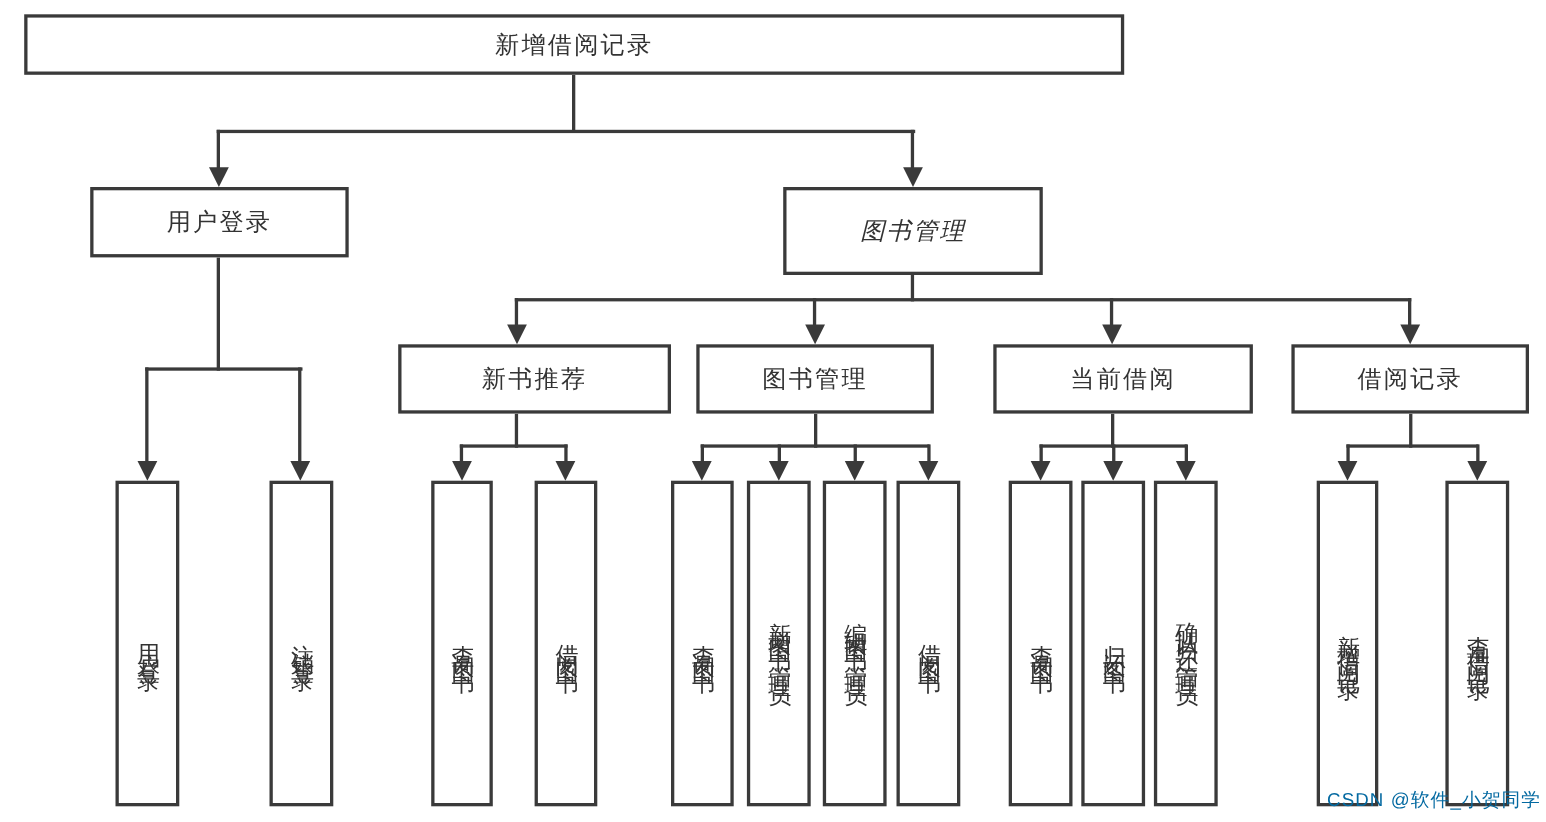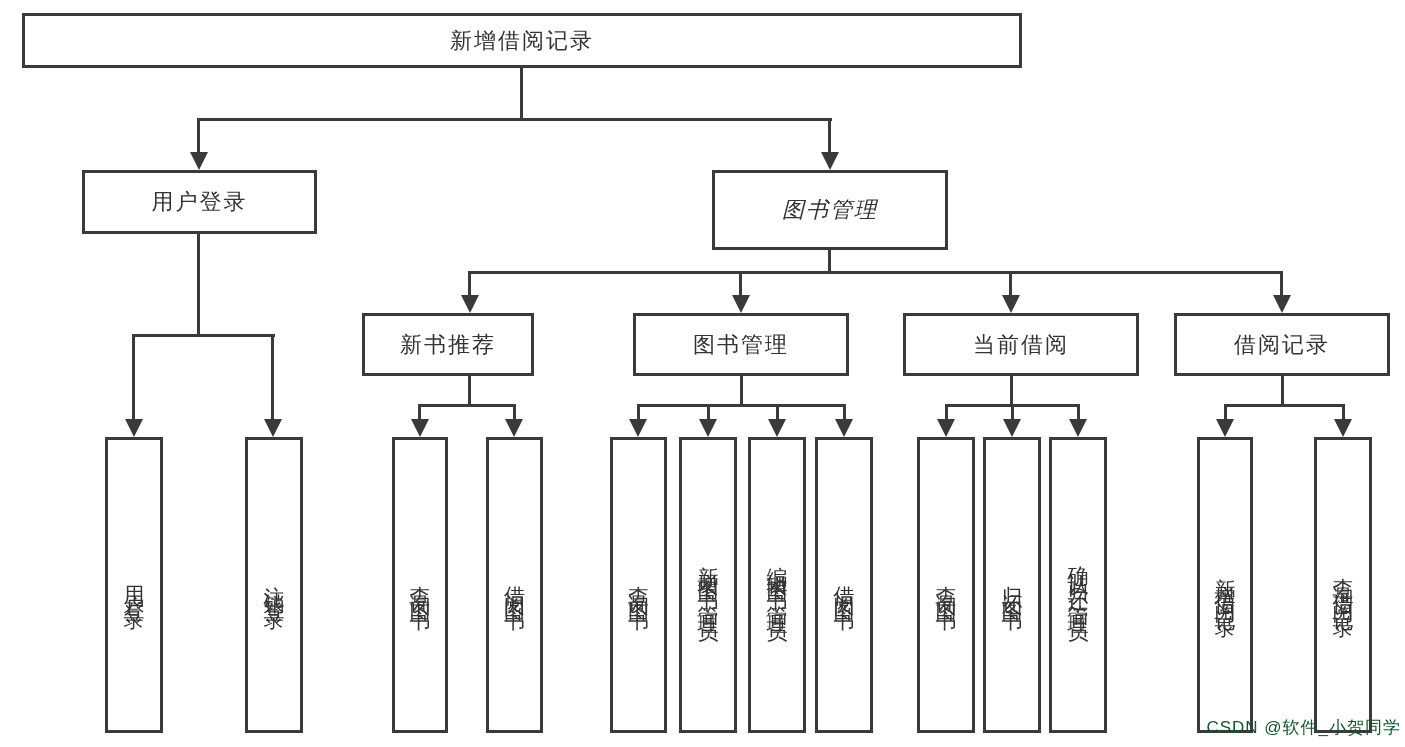--- a/index.html
+++ b/index.html
@@ -55,21 +55,21 @@
     border-left: 9px solid transparent;
     border-right: 9px solid transparent;
     border-top: 18px solid #3a3a3a;
     z-index: 1;
   }
   .watermark {
     position: absolute;
     right: 4px;
     top: 716px;
     font-size: 17px;
-    color: #14532d;
+    color: #0369a1;
     letter-spacing: 1px;
     z-index: 5;
     pointer-events: none;
   }
 </style>
 </head>
 <body>
 
 <div class="stage">
 
@@ -102,21 +102,21 @@
   <div class="hline" style="left:468px; top:271px; width:815px;"></div>
   <div class="vline" style="left:468px; top:271px; height:28px;"></div>
   <div class="arrow" style="left:461px; top:295px;"></div>
   <div class="vline" style="left:739px; top:271px; height:28px;"></div>
   <div class="arrow" style="left:732px; top:295px;"></div>
   <div class="vline" style="left:1009px; top:271px; height:28px;"></div>
   <div class="arrow" style="left:1002px; top:295px;"></div>
   <div class="vline" style="left:1280px; top:271px; height:28px;"></div>
   <div class="arrow" style="left:1273px; top:295px;"></div>
 
-  <div class="hbox" style="left:362px; top:313px; width:172px; height:63px;">
+  <div class="hbox" style="left:362px; top:313px; width:248px; height:63px;">
     <span>新书推荐</span>
   </div>
   <div class="hbox" style="left:633px; top:313px; width:216px; height:63px;">
     <span>图书管理</span>
   </div>
   <div class="hbox" style="left:903px; top:313px; width:236px; height:63px;">
     <span>当前借阅</span>
   </div>
   <div class="hbox" style="left:1174px; top:313px; width:216px; height:63px;">
     <span>借阅记录</span>

